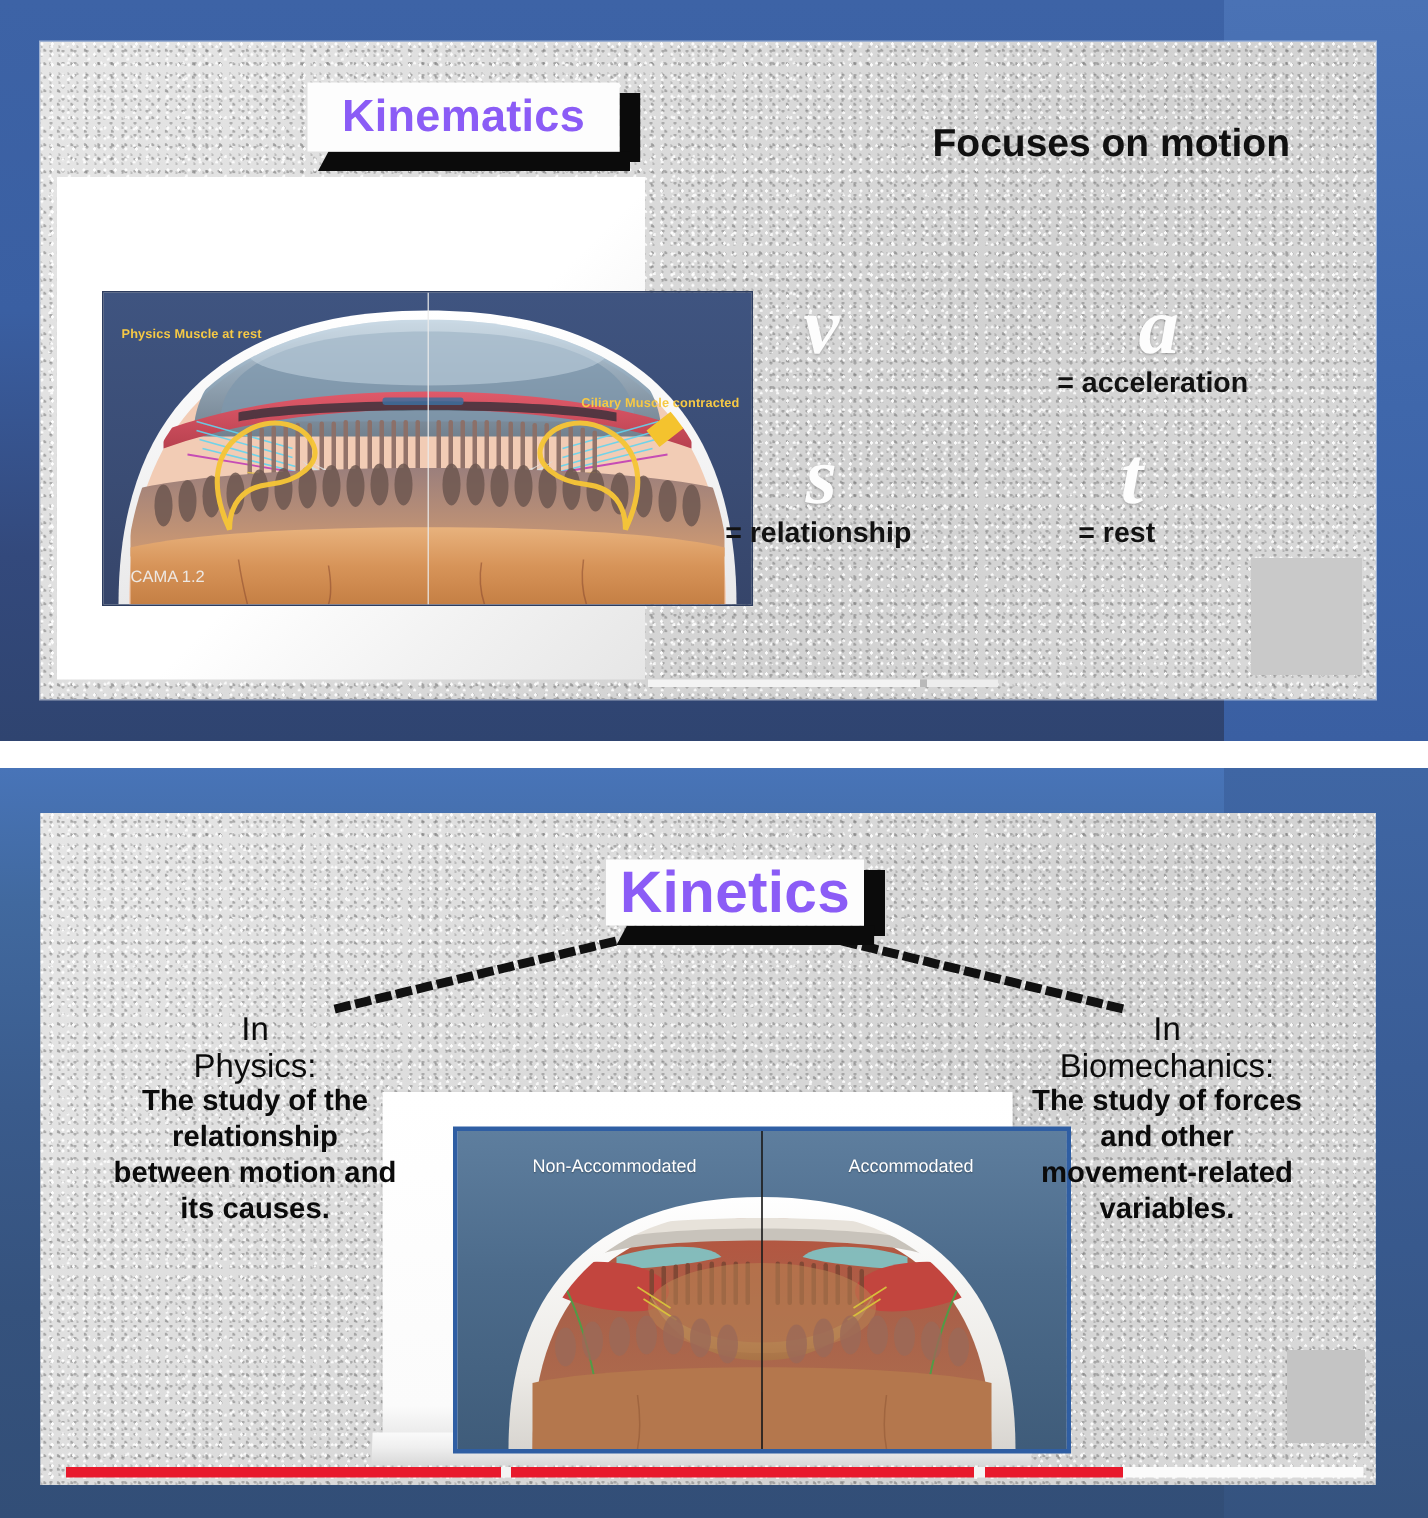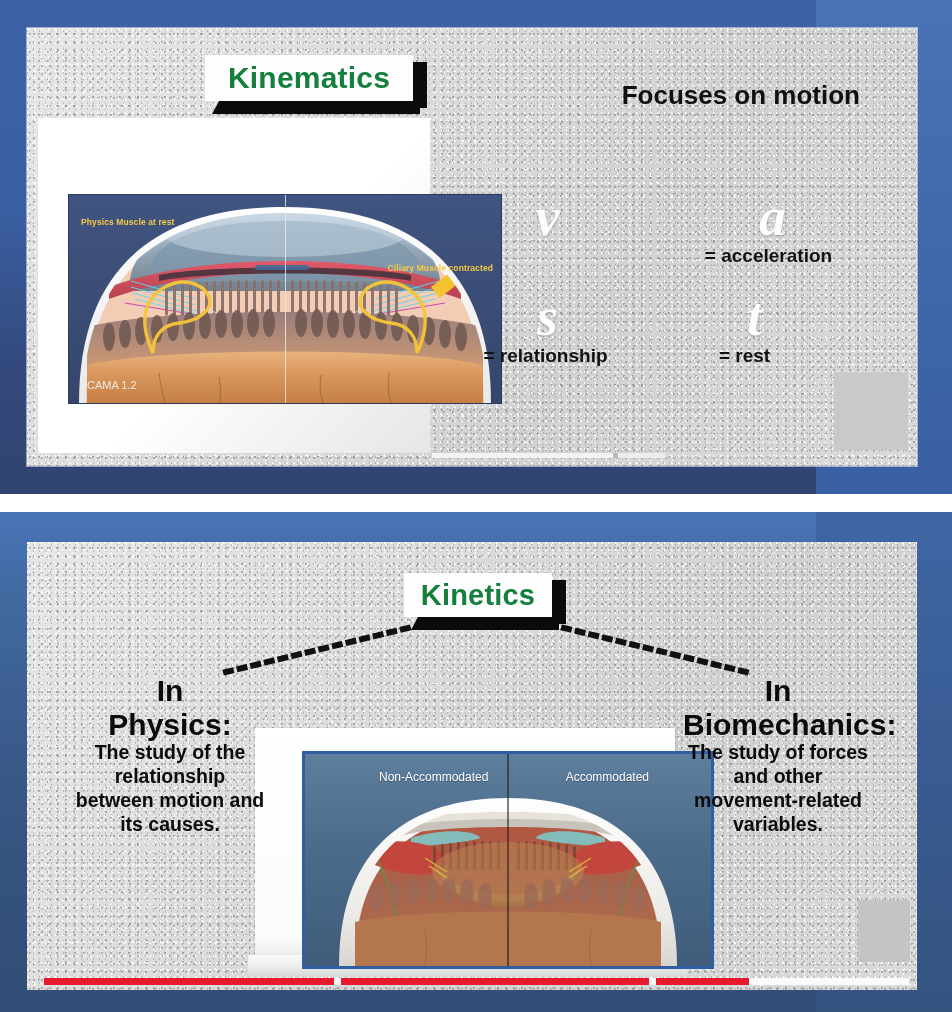--- a/index.html
+++ b/index.html
@@ -79,21 +79,21 @@
     left: 27px; top: 30px; width: 890px; height: 448px;
   }
 
   
   .plate {
     position: absolute;
     display: flex;
     align-items: center;
     justify-content: center;
     background: #fdfdfd;
-    color: #15803d;
+    color: #8b5cf6;
     font-weight: bold;
     letter-spacing: .2px;
     z-index: 6;
   }
   .plate .plate-text { position: relative; z-index: 2; line-height: 1; }
   .plate::before {             
     content: "";
     position: absolute;
     right: -14px; top: 7px;
     width: 14px; height: 100%;
@@ -109,22 +109,22 @@
     clip-path: polygon(7px 0, 100% 0, 100% 100%, 0 100%);
   }
 
   #plate-kinematics {
     left: 205px; top: 55px;
     width: 208px; height: 46px;
     font-size: 30px;
   }
   #plate-kinetics {
     left: 404px; top: 573px;
-    width: 148px; height: 44px;
-    font-size: 29px;
+    width: 172px; height: 44px;
+    font-size: 39px;
   }
 
   
   #focus-heading {
     position: absolute;
     left: 460px; top: 58px;
     width: 400px;
     text-align: right;
     font-size: 26px;
     font-weight: bold;
@@ -237,38 +237,37 @@
     border: 3px solid #2f5ea3;
   }
   .eye2-label {
     position: absolute;
     top: 16px;
     font-size: 12px;
     color: #ffffff;
     z-index: 9;
     white-space: nowrap;
     text-shadow: 0 1px 1px rgba(0,0,0,.35);
-    margin-left: 24px;
   }
   #eye2-label-non { left: 50px; }
   #eye2-label-acc { right: 62px; }
 
   
   .side-col {
     position: absolute;
     width: 190px;
     text-align: center;
     z-index: 5;
     color: #0b0b0b;
   }
   #col-physics { left: 75px; top: 674px; }
   #col-biomech { left: 683px; top: 674px; }
   .side-head {
-    font-size: 30px;
-    font-weight: bold;
+    font-size: 22px;
+    font-weight: normal;
     line-height: 1.12;
   }
   .side-body {
     font-size: 19.5px;
     font-weight: bold;
     line-height: 1.22;
   }
 
   
   .dotted-connector { position: absolute; z-index: 5; }

